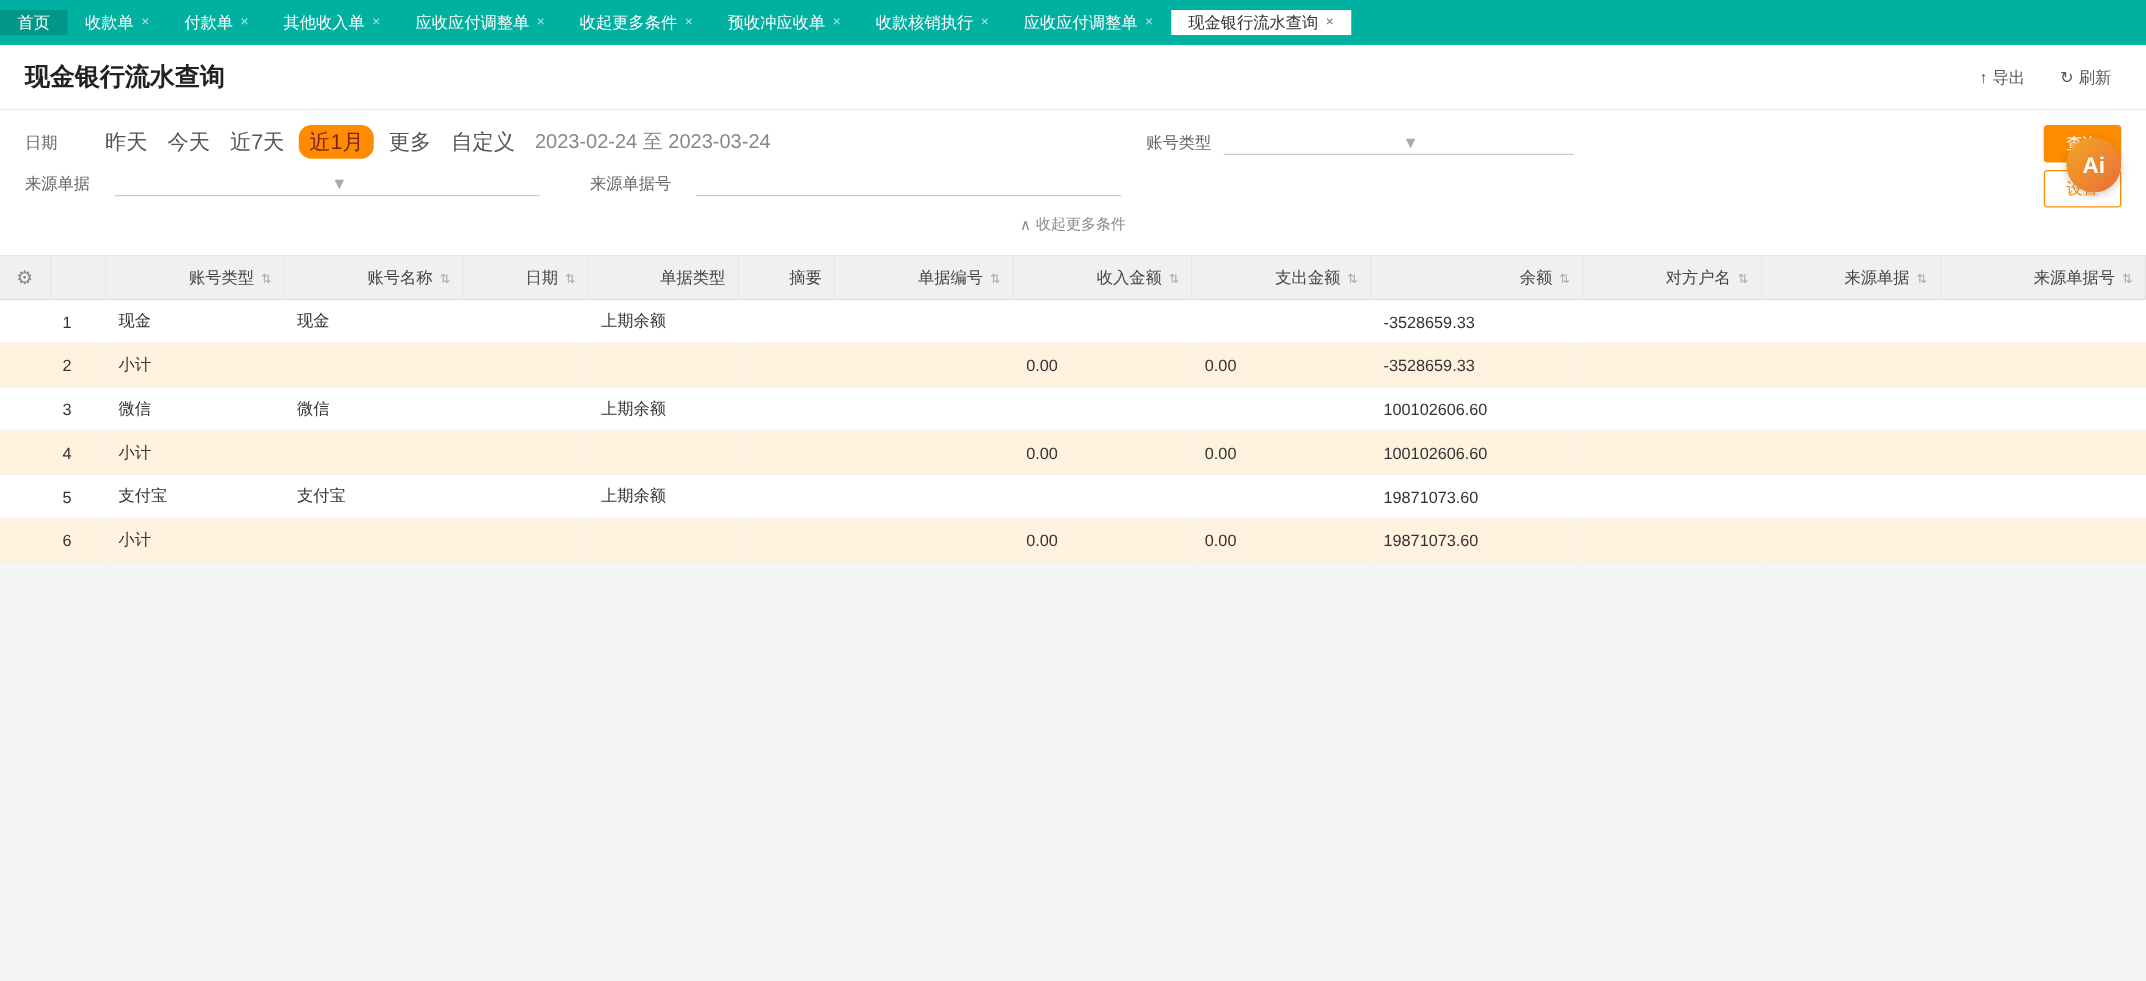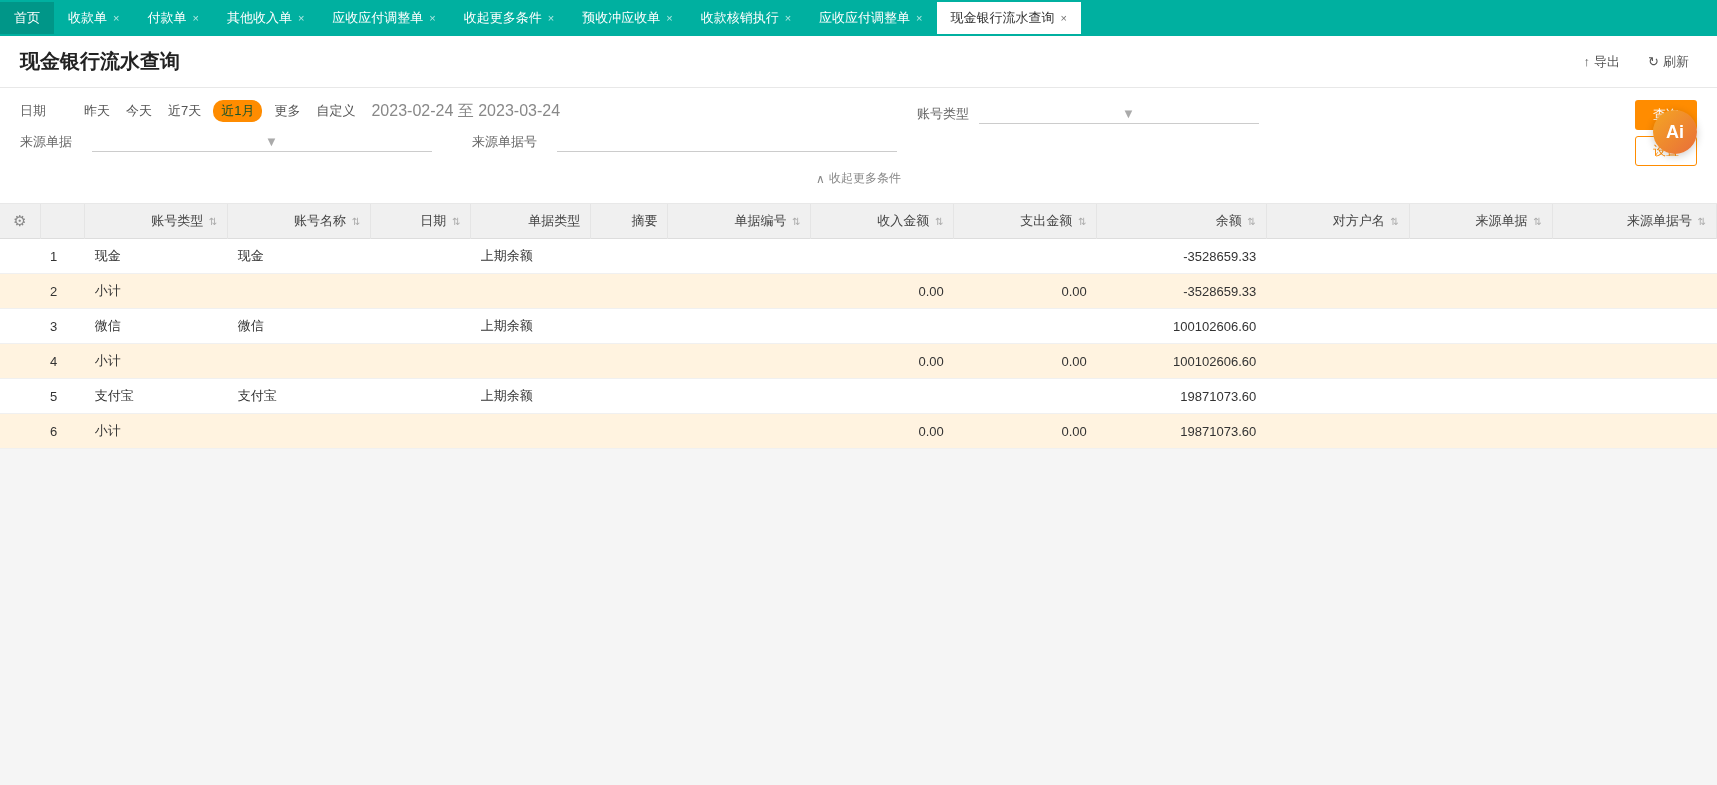--- a/index.html
+++ b/index.html
@@ -9,21 +9,21 @@
     .top-nav {
       background: #00b0a0;
       display: flex;
       align-items: center;
       height: 36px;
       padding: 0 0;
       overflow: hidden;
     }
     .nav-item {
       color: #fff;
-      padding: 16px 14px;
+      padding: 4px 14px;
       height: 20px;
       display: flex;
       align-items: center;
       cursor: pointer;
       white-space: nowrap;
       font-size: 13px;
       position: relative;
     }
     .nav-item.home { background: #009688; }
     .nav-item.active {
@@ -86,27 +86,27 @@
       min-width: 40px;
     }
     .filter-date-options {
       display: flex;
       align-items: center;
       gap: 8px;
     }
     .date-opt {
       color: #555;
       cursor: pointer;
-      font-size: 13px;
+      font-size: 17px;
       padding: 2px 4px;
       border-radius: 3px;
     }
     .date-opt.active {
       background: #ff8c00;
-      color: #14532d;
+      color: #7f1d1d;
       border-radius: 10px;
       padding: 2px 8px;
     }
     .date-range-text {
       color: #888;
       font-size: 16px;
       margin-left: 4px;
     }
     .filter-select {
       display: flex;
@@ -215,21 +215,21 @@
     }
     tbody td {
       padding: 8px 10px;
       color: #333;
       white-space: nowrap;
     }
     tbody td:first-child {
       text-align: center;
       color: #888;
     }
-    .num-cell { text-align: right; }
+    .num-cell { text-align: left; }
     .gear-icon { font-size: 15px; color: #888; cursor: pointer; }
 
     .ai-badge {
       position: absolute;
       right: 20px;
       top: 110px;
       background: linear-gradient(135deg, #f5a623, #e86d3a);
       color: #fff;
       font-size: 18px;
       font-weight: bold;

